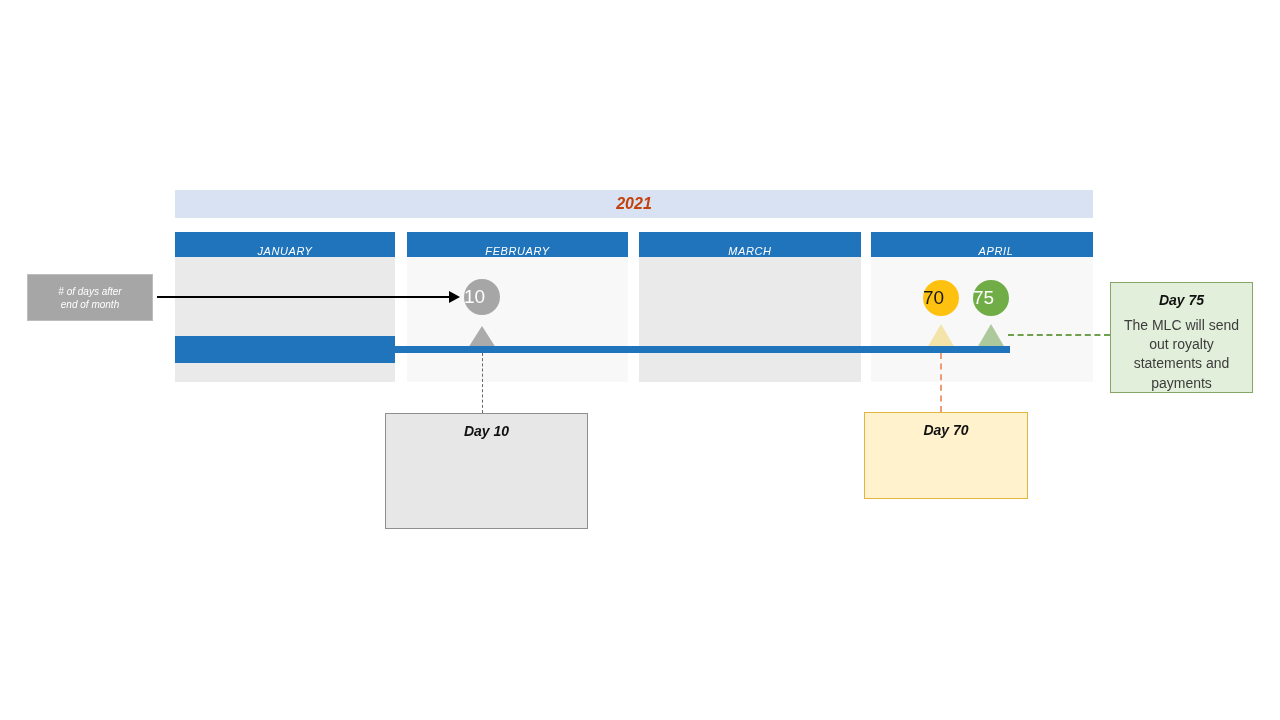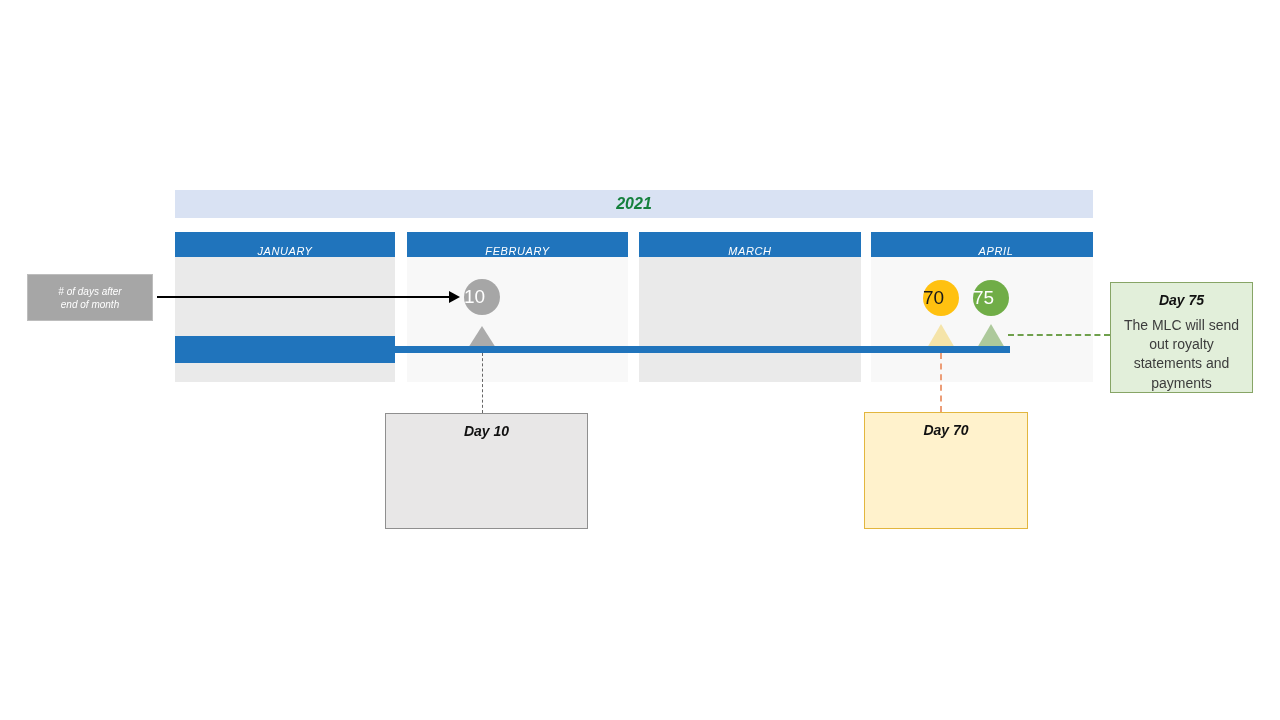--- a/index.html
+++ b/index.html
@@ -5,21 +5,21 @@
   * { margin: 0; padding: 0; box-sizing: border-box; }
   html, body { width: 1280px; height: 720px; background: #ffffff; overflow: hidden; }
   body { font-family: "Liberation Sans", sans-serif; position: relative; }
   .abs { position: absolute; }
 
   
   .year-bar {
     left: 175px; top: 190px; width: 918px; height: 28px;
     background: #D9E2F3;
     display: flex; align-items: center; justify-content: center;
-    font-size: 16px; font-weight: bold; font-style: italic; color: #15803d;
+    font-size: 16px; font-weight: bold; font-style: italic; color: #c2410c;
   }
 
   
   .month-header {
     top: 232px; height: 37px; background: #2074BC;
     display: flex; align-items: center; justify-content: center;
     color: #ffffff; font-style: italic; font-size: 11px; letter-spacing: 0.6px;
   }
   .month-body { top: 257px; height: 125px; }
   .mh-jan { left: 175px; width: 220px; }
@@ -63,21 +63,21 @@
   }
   .arrow-shaft { left: 157px; top: 296px; width: 292px; height: 2px; background: #000000; }
   .arrow-head  { left: 449px; top: 291px; width: 0; height: 0;
     border-left: 11px solid #000000; border-top: 6px solid transparent; border-bottom: 6px solid transparent; }
 
   
   .callout { text-align: center; padding: 9px 6px 9px 6px; font-size: 14px; z-index: 5; }
   .callout .title { font-weight: bold; font-style: italic; color: #111111; margin-bottom: 8px; font-size: 14px; }
   .callout .body  { color: #3c3c3c; line-height: 1.37; }
   .callout-day10 { left: 385px;  top: 413px; width: 203px; height: 116px; background: #E8E7E7; border: 1px solid #8f8f8f; }
-  .callout-day70 { left: 864px;  top: 412px; width: 164px; height: 117px; background: #FFF2CC; border: 1px solid #E2B63E; }
+  .callout-day70 { left: 864px;  top: 412px; width: 164px; height: 87px; background: #FFF2CC; border: 1px solid #E2B63E; }
   .callout-day75 { left: 1110px; top: 282px; width: 143px; height: 111px; background: #E2EFDA; border: 1px solid #87A566; }
 </style>
 </head>
 <body>
 
 <div class="abs year-bar">
   <span>2021</span>
 </div>
 
 <div class="abs month-header mh-jan">

